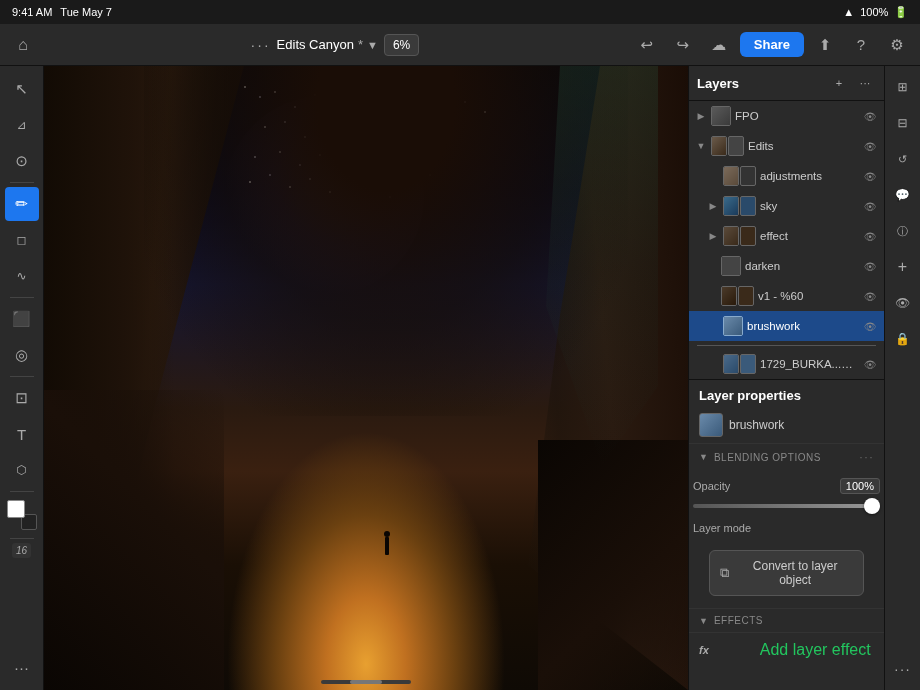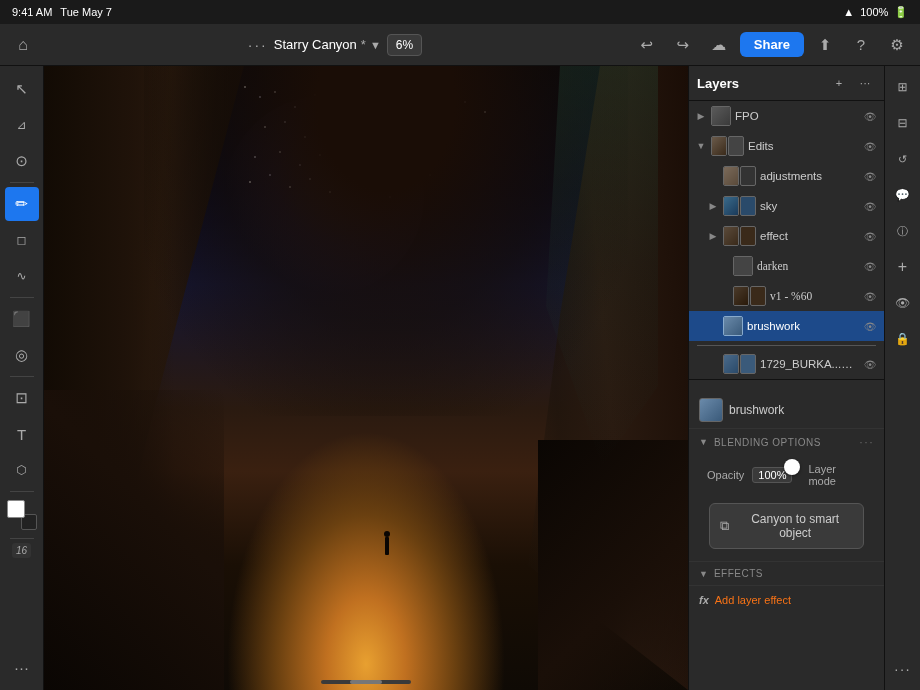--- a/index.html
+++ b/index.html
@@ -132,21 +132,20 @@
       overflow: hidden;
     }
 
     
     .right-panel {
       width: 196px;
       background: #2a2a2a;
       display: flex;
       flex-direction: column;
       border-left: 1px solid #111;
-      gap: 8px;
     }
 
     
     .layers-panel {
       flex: 0 0 auto;
       border-bottom: 1px solid #111;
     }
     .layers-header {
       display: flex;
       align-items: center;
@@ -285,23 +284,23 @@
     .section-label {
       font-size: 10px;
       font-weight: 400;
       color: #888;
       letter-spacing: 0.5px;
       text-transform: uppercase;
     }
     .section-dots { color: #666; font-size: 12px; margin-left: auto; letter-spacing: 1px; }
 
     .blend-options-content {
-      padding: 8px 18px;
-      display: flex;
-      flex-direction: row;
+      padding: 8px 4px;
+      display: flex;
+      flex-direction: column;
       gap: 8px;
     }
 
     .opacity-row {
       display: flex;
       align-items: center;
       justify-content: space-between;
       gap: 8px;
     }
     .opacity-label { font-size: 11px; color: #aaa; }
@@ -374,32 +373,32 @@
       padding: 8px 10px;
       cursor: pointer;
       border-top: 1px solid #333;
     }
     .fx-badge {
       font-size: 11px;
       color: #aaa;
       font-style: italic;
       font-weight: 700;
     }
-    .add-effect-label { font-size: 11px; color: #f97316; }
+    .add-effect-label { font-size: 16px; color: #22c55e; margin-left: 45px; }
     .side-icon-btn {
       width: 30px; height: 30px;
       background: none; border: none;
       color: #aaa; cursor: pointer;
       display: flex; align-items: center; justify-content: center;
       font-size: 14px; border-radius: 4px;
     }
 
     
     .indent-1 { padding-left: 18px; justify-content: center; }
-    .indent-2 { padding-left: 28px; font-family: Liberation Serif, serif; }
+    .indent-2 { padding-left: 16px; }
 
     
     .double-thumb {
       display: flex;
       gap: 1px;
     }
     .double-thumb .layer-thumb {
       width: 16px; height: 16px;
     }
   </style>
@@ -418,21 +417,21 @@
   </div>
 </div>
 
 <div class="top-toolbar">
   <div class="toolbar-left">
     <button class="home-btn">⌂</button>
   </div>
   <div class="toolbar-center">
     <span class="three-dots">···</span>
     <span class="doc-name">
-      <span>Starry Canyon</span>
+      <span>Edits Canyon</span>
         <span class="asterisk">*</span>
       <span style="color:#aaa;font-size:11px;">▼</span>
     </span>
     <span class="zoom-badge">6%</span>
   </div>
   <div class="toolbar-right">
     <button class="undo-btn">↩</button>
     <button class="redo-btn">↪</button>
     <button class="cloud-btn">☁</button>
     <button class="share-btn">Share</button>
@@ -615,20 +614,21 @@
           <div class="layer-thumb" style="width:16px;height:20px;background:#3a5a7a;"></div>
         </div>
         <span class="layer-name">1729_BURKA...anced-NR33</span>
         <span class="layer-visibility">👁</span>
       </div>
     </div>
 
     <div class="layer-props">
 
       <div class="props-header">
+        <div class="props-title">Layer properties</div>
         <div class="props-layer-name-row">
           <div class="props-layer-thumb" style="background:linear-gradient(135deg,#6a8aaa,#3a5a7a);"></div>
           <span class="props-layer-name-text">brushwork</span>
         </div>
       </div>
 
       <div class="section-header">
         <span class="section-toggle">▼</span>
         <span class="section-label">BLENDING OPTIONS</span>
         <span class="section-dots">···</span>
@@ -645,21 +645,21 @@
         </div>
 
         <div class="blend-mode-row">
           <span class="blend-mode-label">Layer mode</span>
         </div>
       </div>
 
       <div style="padding: 4px 10px 8px;">
         <button class="convert-btn">
           <span class="convert-icon">⧉</span>
-          <span class="convert-label">Canyon to smart object</span>
+          <span class="convert-label">Convert to layer object</span>
         </button>
       </div>
 
       <div class="effects-section">
         <div class="section-header">
           <span class="section-toggle">▼</span>
           <span class="section-label">EFFECTS</span>
         </div>
         <div class="add-effect-row">
           <span class="fx-badge">fx</span>

